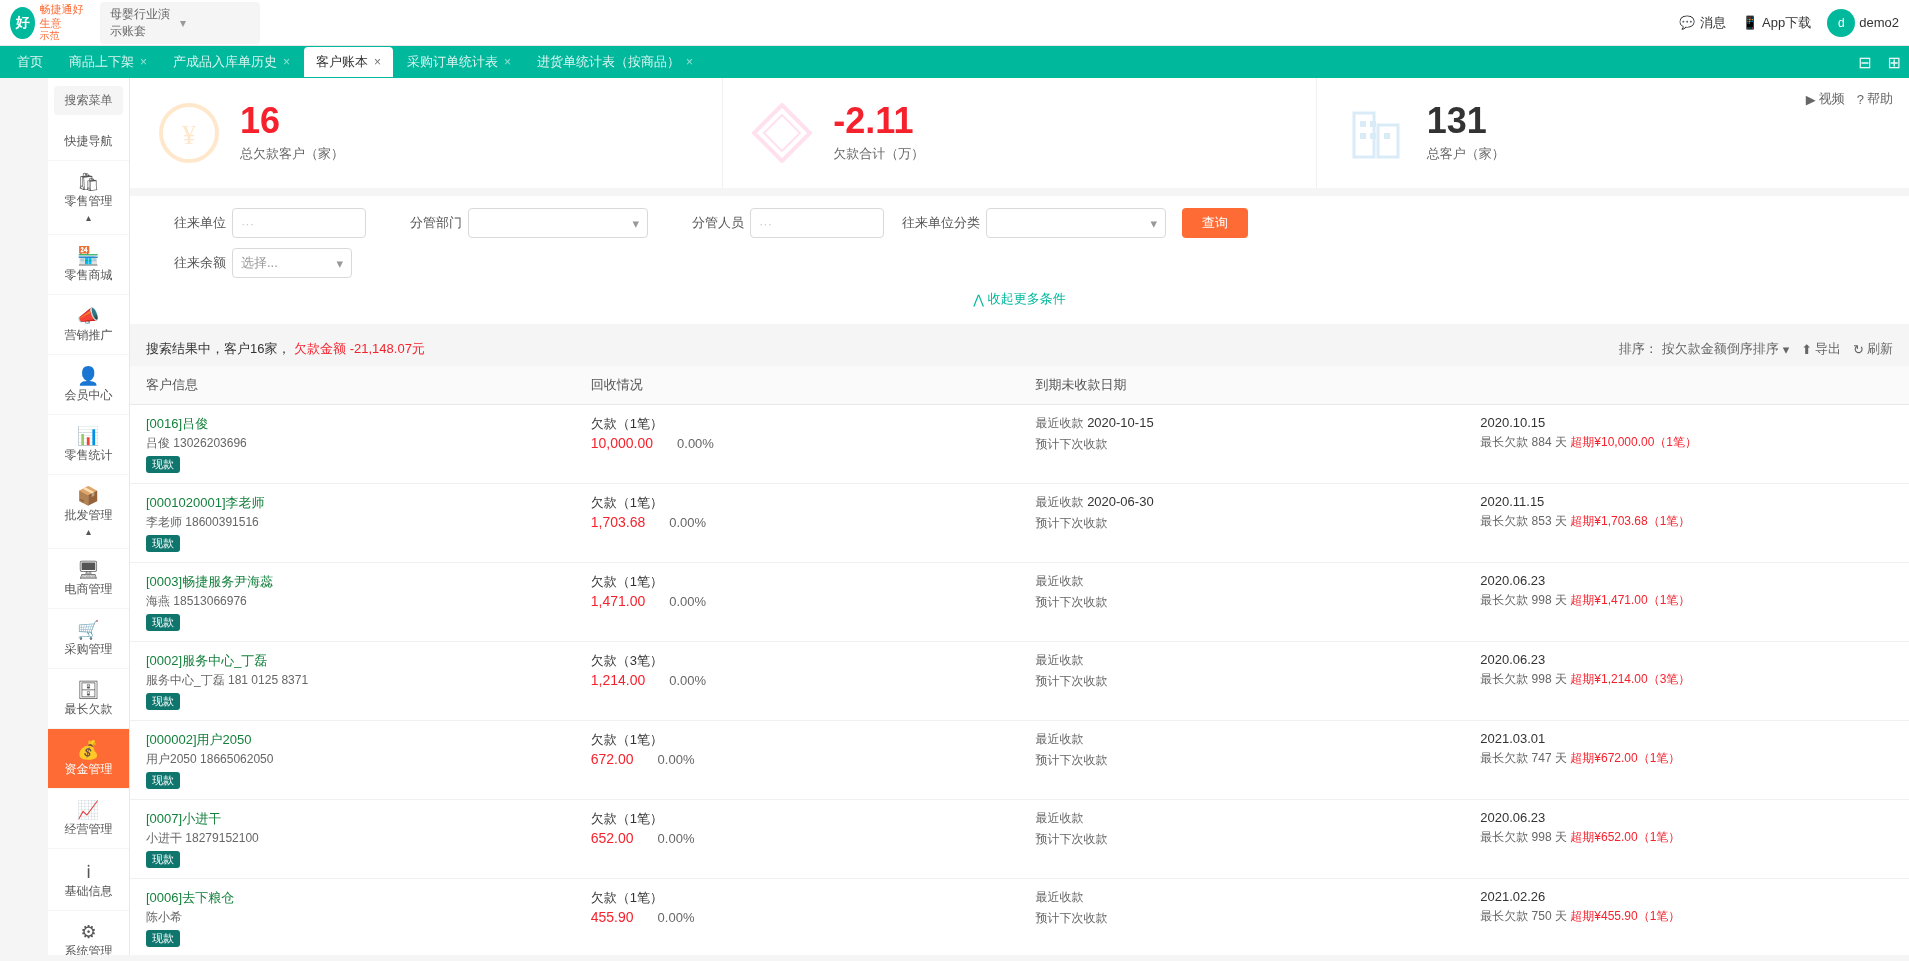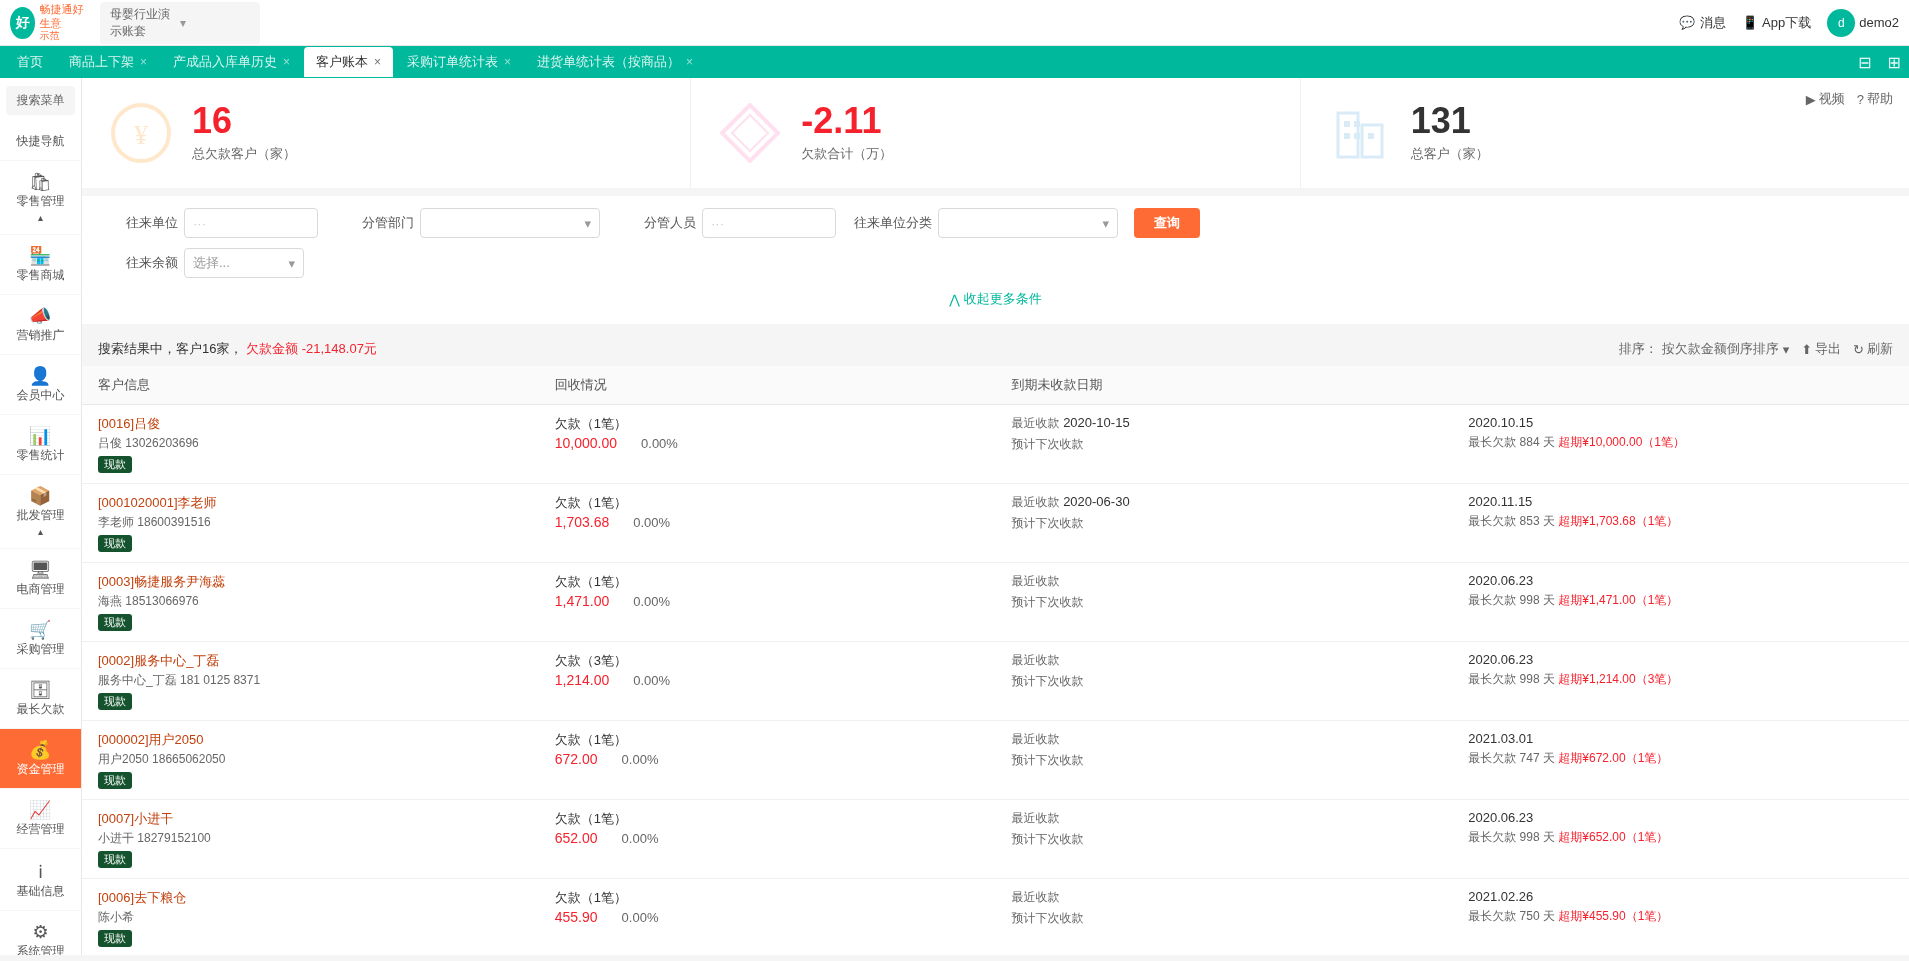--- a/index.html
+++ b/index.html
@@ -18,21 +18,21 @@
     
     
     .tab-bar { display: flex; align-items: center; background: #00b89c; height: 32px; padding: 0 4px; }
     .tab { display: flex; align-items: center; padding: 0 12px; height: 30px; border-radius: 4px 4px 0 0; font-size: 13px; cursor: pointer; color: rgba(255,255,255,0.85); margin: 0 1px; white-space: nowrap; }
     .tab.active { background: #fff; color: #333; }
     .tab-close { margin-left: 6px; color: inherit; font-size: 12px; opacity: 0.7; }
     .tab-bar-right { margin-left: auto; display: flex; align-items: center; gap: 8px; }
     .tab-bar-btn { color: rgba(255,255,255,0.9); font-size: 16px; cursor: pointer; padding: 0 4px; }
     
     
-    .main-layout { display: flex; height: calc(100vh - 84px); }
+    .main-layout { display: flex; height: calc(100vh - 84px); padding-left: 48px; }
     
     
     .sidebar { width: 82px; background: #fff; border-right: 1px solid #e8e8e8; overflow-y: auto; flex-shrink: 0; }
     .sidebar-search { padding: 8px 6px; }
     .sidebar-search-btn { width: 100%; background: #f5f5f5; border: none; border-radius: 4px; padding: 6px; font-size: 12px; color: #666; cursor: pointer; text-align: center; }
     .sidebar-item { padding: 10px 6px; text-align: center; cursor: pointer; font-size: 12px; color: #555; border-bottom: 1px solid #f5f5f5; }
     .sidebar-item.active { background: #ff6b35; color: #fff; }
     
     
     .content { flex: 1; overflow-y: auto; background: #f5f5f5; }
@@ -52,41 +52,41 @@
     
     
     .filter-area { background: #fff; padding: 12px 16px; margin-bottom: 8px; }
     .filter-row { display: flex; align-items: center; gap: 16px; margin-bottom: 10px; flex-wrap: wrap; }
     .filter-item { display: flex; align-items: center; gap: 6px; min-width: 220px; }
     .filter-label { font-size: 13px; color: #555; white-space: nowrap; width: 80px; text-align: right; }
     .filter-input { flex: 1; border: 1px solid #d9d9d9; border-radius: 4px; padding: 5px 8px; font-size: 13px; color: #333; display: flex; align-items: center; justify-content: space-between; cursor: pointer; min-height: 30px; }
     .filter-input .dots { color: #ccc; }
     .filter-select { display: flex; align-items: center; justify-content: space-between; border: 1px solid #d9d9d9; border-radius: 4px; padding: 5px 8px; min-height: 30px; min-width: 180px; cursor: pointer; background: #fff; }
     .filter-select .arrow { color: #999; }
-    .search-btn { background: #ff6b35; color: white; border: none; border-radius: 4px; padding: 6px 20px; font-size: 13px; cursor: pointer; white-space: nowrap; font-weight: bold; }
+    .search-btn { background: #ff6b35; color: white; border: none; border-radius: 4px; padding: 6px 20px; font-size: 13px; cursor: pointer; white-space: nowrap; }
     .collapse-btn { color: #00b89c; font-size: 13px; cursor: pointer; display: flex; align-items: center; gap: 4px; justify-content: center; padding: 4px; }
     
     
     .result-bar { background: #f5f5f5; padding: 8px 16px; display: flex; align-items: center; justify-content: space-between; font-size: 13px; }
     .result-info { color: #333; }
     .result-actions { display: flex; align-items: center; gap: 12px; color: #666; }
     .result-actions span { cursor: pointer; display: flex; align-items: center; gap: 3px; }
     .sort-select { display: flex; align-items: center; gap: 4px; }
     
     
     .data-table { background: #fff; width: 100%; }
     .table-header { display: grid; grid-template-columns: 2fr 2fr 2fr 2fr; background: #fafafa; border-bottom: 1px solid #e8e8e8; }
     .th { padding: 10px 16px; font-size: 13px; color: #555; font-weight: 500; }
     .table-row { display: grid; grid-template-columns: 2fr 2fr 2fr 2fr; border-bottom: 1px solid #f0f0f0; }
     .td { padding: 10px 16px; font-size: 13px; vertical-align: top; }
     
     
-    .customer-name { color: #c2410c; cursor: pointer; font-size: 13px; text-decoration: none; }
+    .customer-name { color: #15803d; cursor: pointer; font-size: 13px; text-decoration: none; }
     .customer-sub { color: #666; font-size: 12px; margin-top: 2px; }
-    .badge-green { background: #14532d; color: white; border-radius: 3px; padding: 1px 6px; font-size: 11px; display: inline-block; margin-top: 4px; }
+    .badge-green { background: #0f766e; color: white; border-radius: 3px; padding: 1px 6px; font-size: 11px; display: inline-block; margin-top: 4px; }
     
     
     .debt-count { color: #333; font-size: 13px; }
     .debt-amount { color: #f5222d; font-size: 14px; font-weight: 400; margin-top: 2px; }
     .debt-pct { color: #666; font-size: 13px; margin-left: 16px; }
     .debt-row { display: flex; align-items: baseline; gap: 8px; }
     
     
     .recovery-label { color: #666; font-size: 12px; }
     .recovery-date { color: #333; font-size: 13px; }

